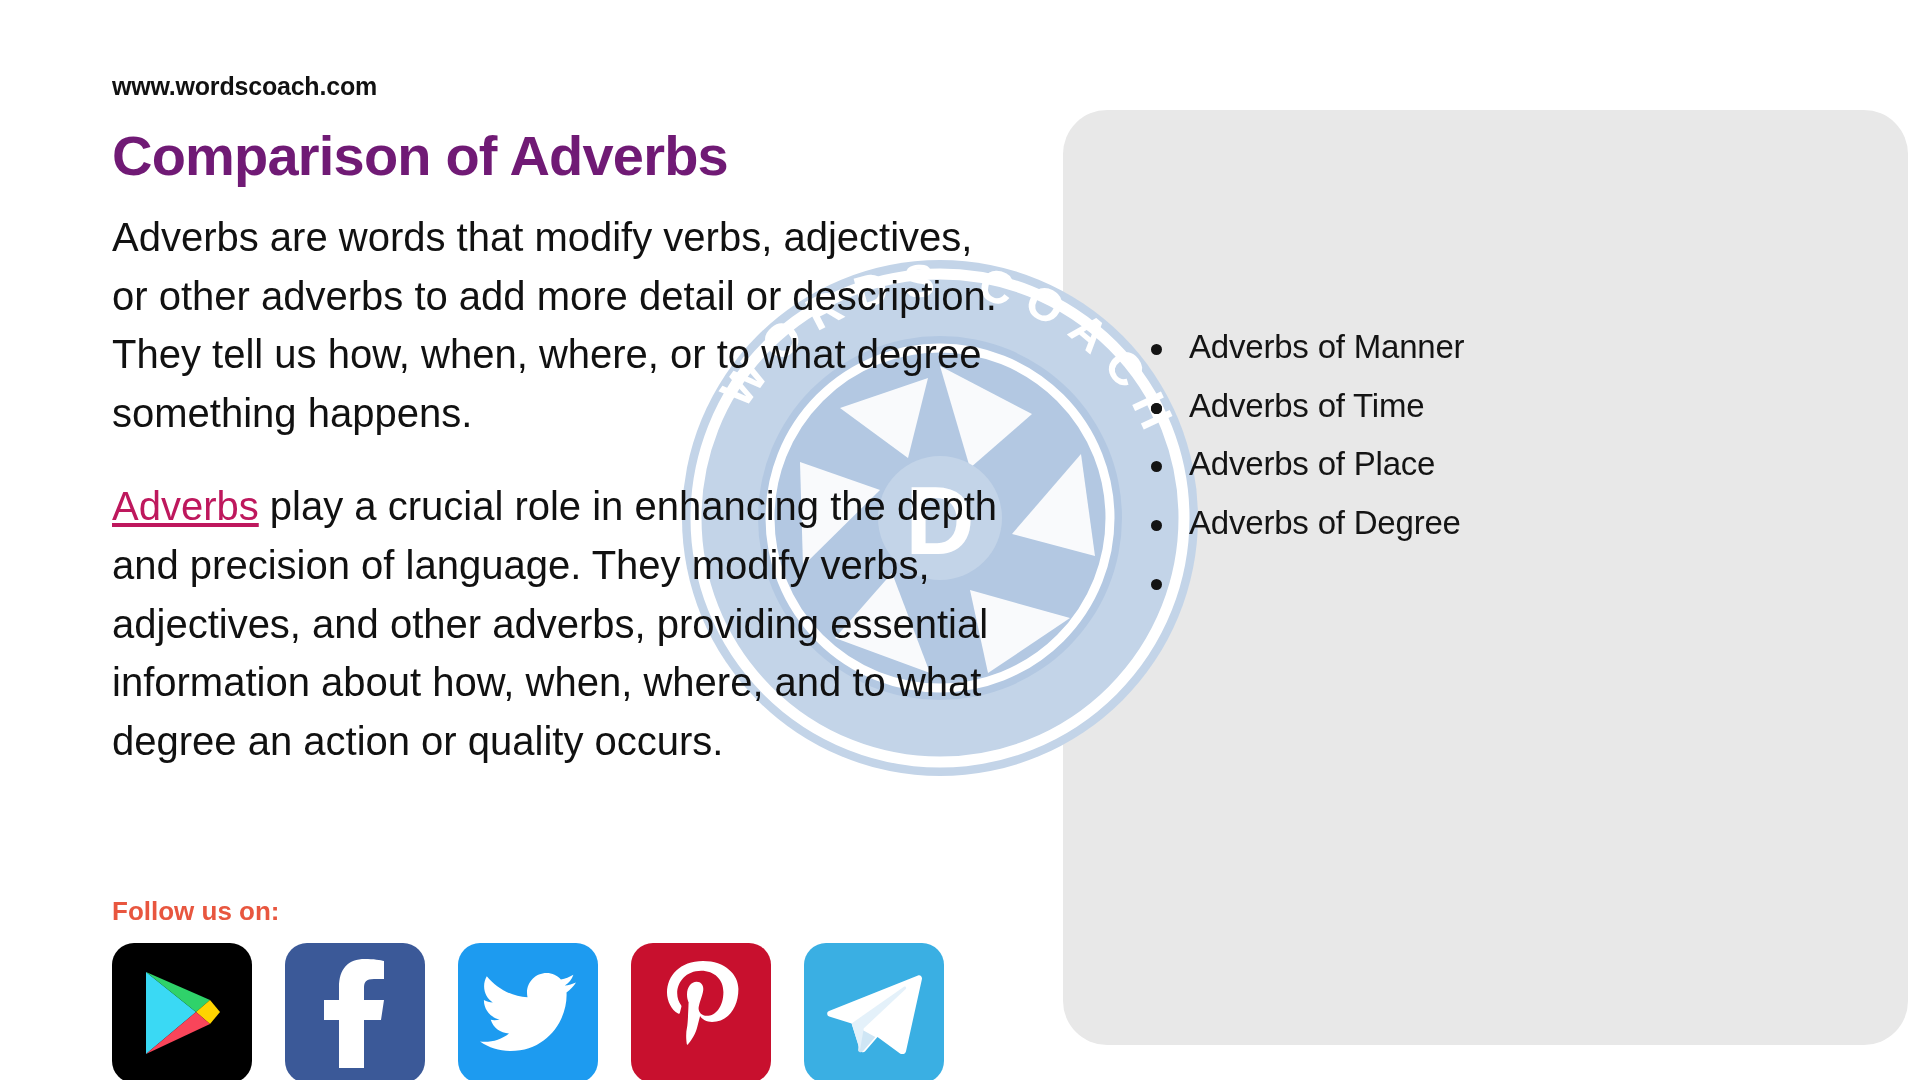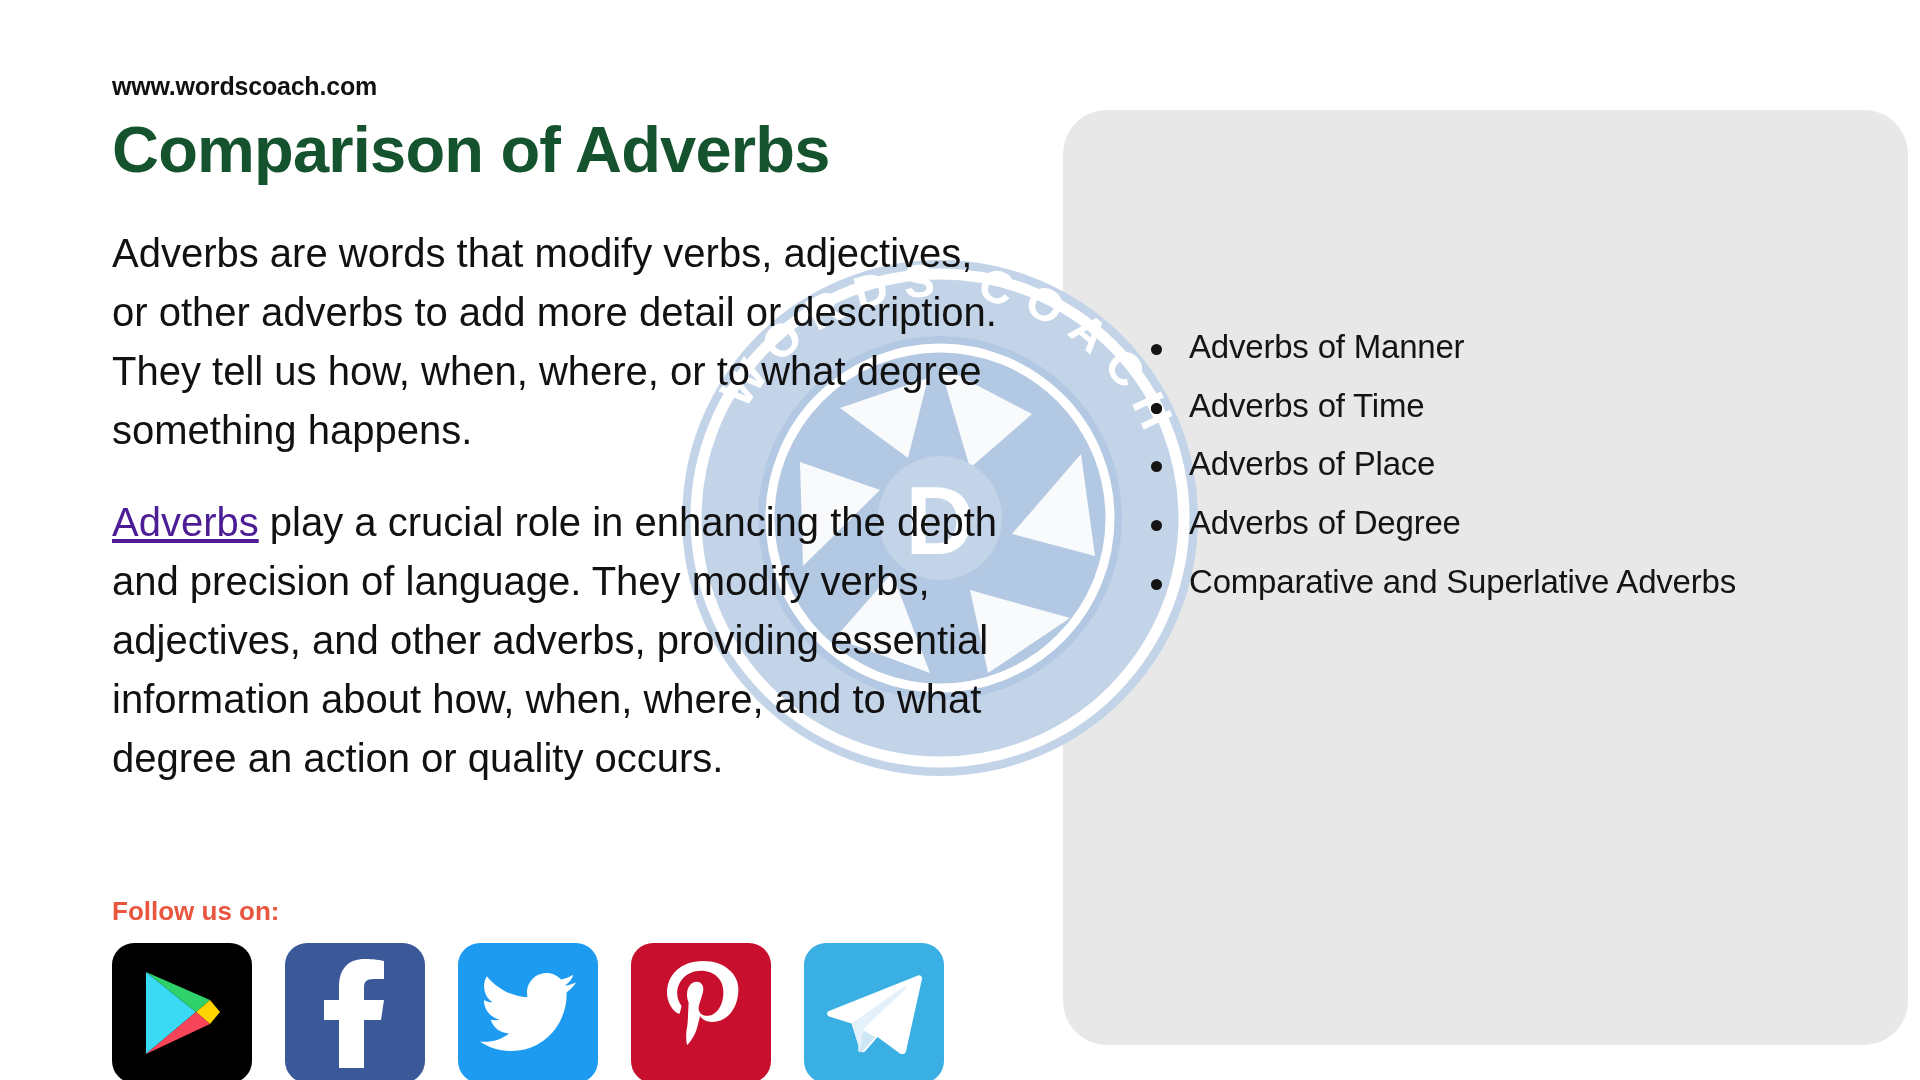--- a/index.html
+++ b/index.html
@@ -37,42 +37,42 @@
   .left-col {
     position:absolute;
     left:112px; top:72px;
     width:900px;
   }
   .site-url {
     font-size:25px;
     font-weight:bold;
     color:#111111;
     letter-spacing:-0.2px;
-    margin-bottom:15px;
+    margin-bottom:26px;
   }
   .page-title {
-    font-size:65px;
+    font-size:56px;
     font-weight:bold;
-    color:#14532d;
+    color:#701a75;
     letter-spacing:-0.8px;
     line-height:1.05;
-    margin-bottom:40px;
+    margin-bottom:22px;
   }
   .body-para {
     font-size:40px;
     line-height:1.47;
     color:#111111;
     width:890px;
     margin-bottom:34px;
   }
   .body-para.second { margin-top:34px; }
   .inline-link {
     text-decoration:underline;
     text-underline-offset:3px;
-    color:#4c1d95;
+    color:#be185d;
   }
 
   
   .follow-wrap {
     position:absolute;
     left:112px; top:896px;
   }
   .follow-label {
     font-size:26px;
     font-weight:bold;
@@ -218,17 +218,16 @@
     <li class="bullet-item">
       <span class="bullet-dot"></span>
       <span>Adverbs of Place</span>
     </li>
     <li class="bullet-item">
       <span class="bullet-dot"></span>
       <span>Adverbs of Degree</span>
     </li>
     <li class="bullet-item">
       <span class="bullet-dot"></span>
-      <span>Comparative and Superlative Adverbs</span>
     </li>
   </ul>
 
 </div>
 
 </body></html>

